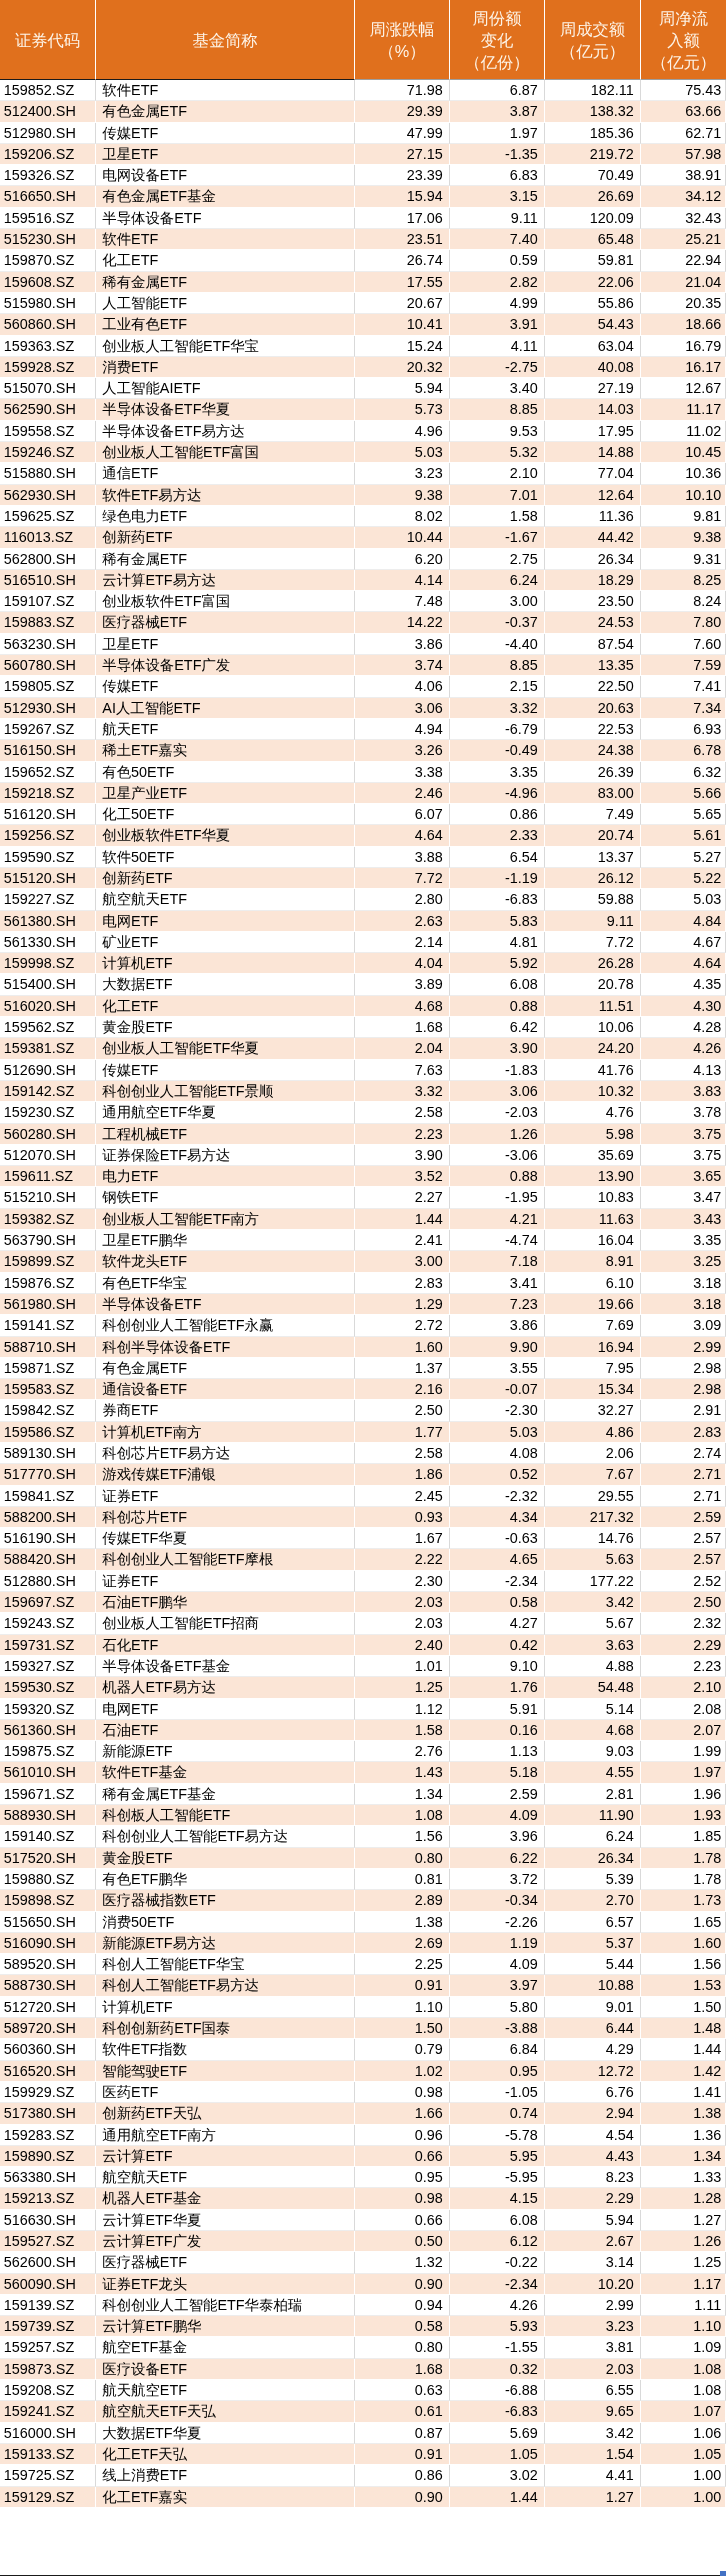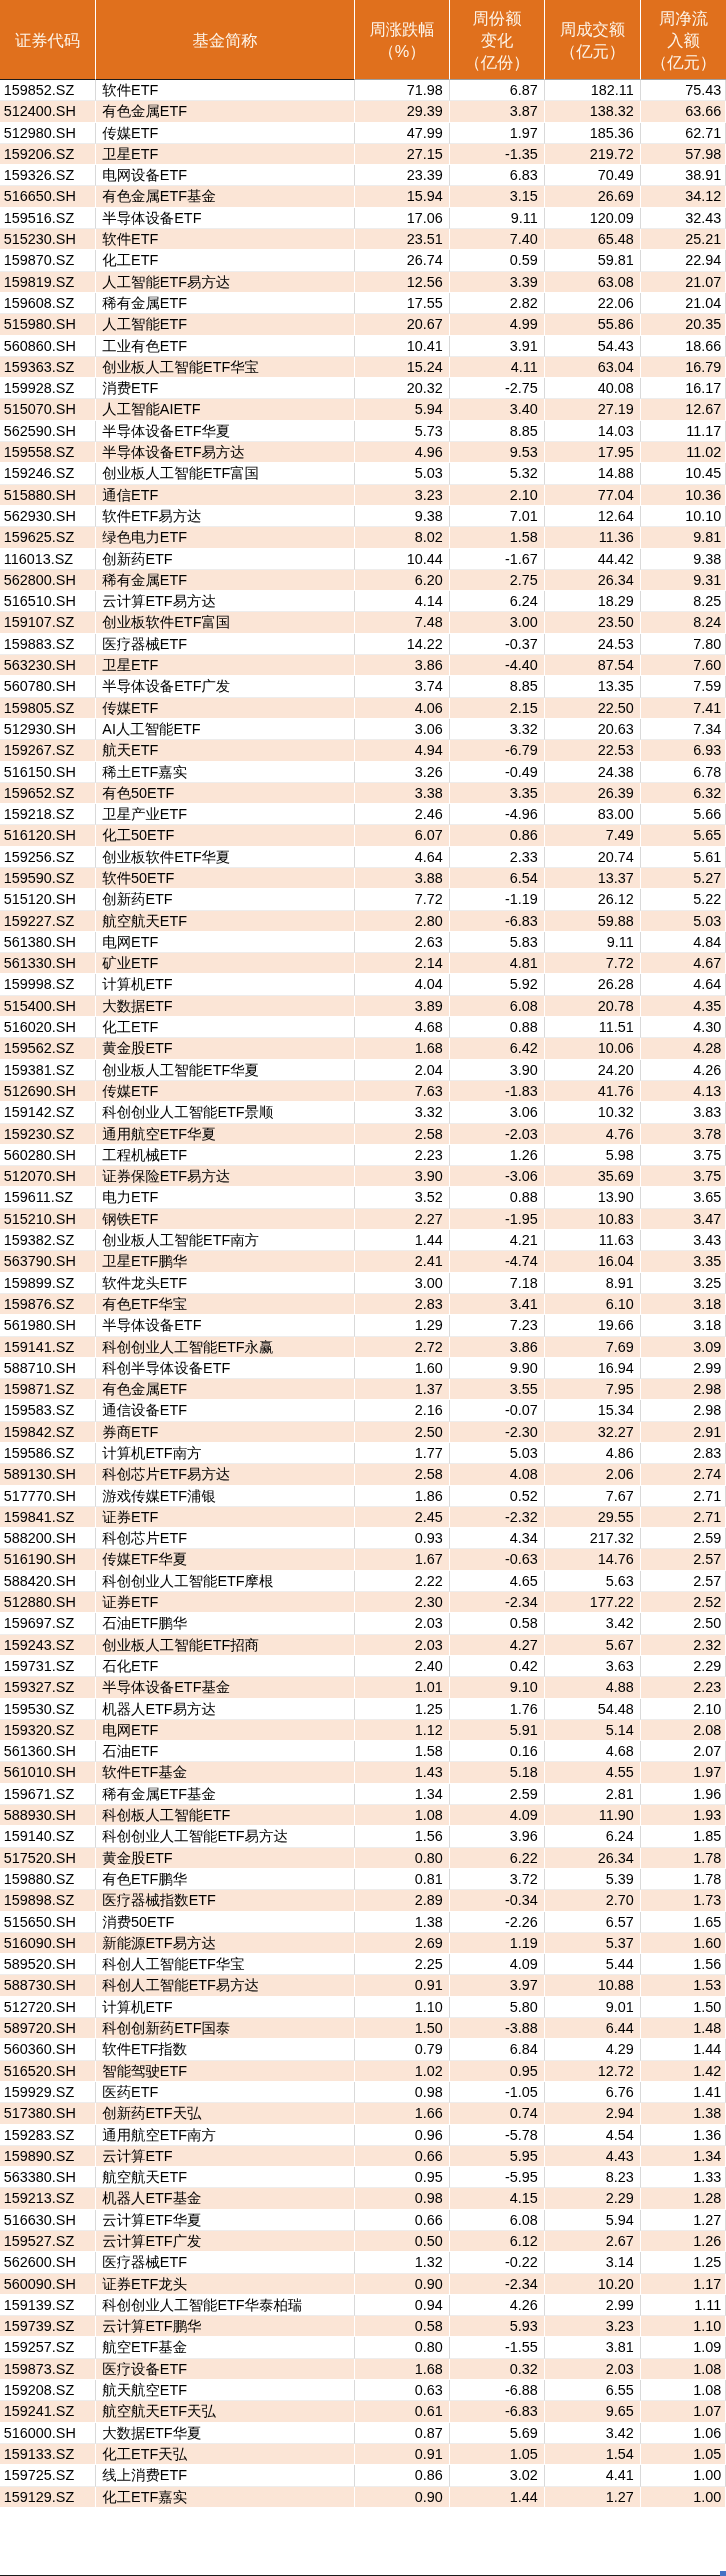--- a/index.html
+++ b/index.html
@@ -135,28 +135,20 @@
       </div>
       <div class="row">
         <div class="cell c0 code">159870.SZ</div>
         <div class="cell c1 name">化工ETF</div>
         <div class="cell c2 num">26.74</div>
         <div class="cell c3 num">0.59</div>
         <div class="cell c4 num">59.81</div>
         <div class="cell c5 num">22.94</div>
       </div>
       <div class="row">
-        <div class="cell c0 code">159819.SZ</div>
-        <div class="cell c1 name">人工智能ETF易方达</div>
-        <div class="cell c2 num">12.56</div>
-        <div class="cell c3 num">3.39</div>
-        <div class="cell c4 num">63.08</div>
-        <div class="cell c5 num">21.07</div>
-      </div>
-      <div class="row">
         <div class="cell c0 code">159608.SZ</div>
         <div class="cell c1 name">稀有金属ETF</div>
         <div class="cell c2 num">17.55</div>
         <div class="cell c3 num">2.82</div>
         <div class="cell c4 num">22.06</div>
         <div class="cell c5 num">21.04</div>
       </div>
       <div class="row">
         <div class="cell c0 code">515980.SH</div>
         <div class="cell c1 name">人工智能ETF</div>
@@ -693,20 +685,28 @@
         <div class="cell c4 num">5.14</div>
         <div class="cell c5 num">2.08</div>
       </div>
       <div class="row">
         <div class="cell c0 code">561360.SH</div>
         <div class="cell c1 name">石油ETF</div>
         <div class="cell c2 num">1.58</div>
         <div class="cell c3 num">0.16</div>
         <div class="cell c4 num">4.68</div>
         <div class="cell c5 num">2.07</div>
+      </div>
+      <div class="row">
+        <div class="cell c0 code">159875.SZ</div>
+        <div class="cell c1 name">新能源ETF</div>
+        <div class="cell c2 num">2.76</div>
+        <div class="cell c3 num">1.13</div>
+        <div class="cell c4 num">9.03</div>
+        <div class="cell c5 num">1.99</div>
       </div>
       <div class="row">
         <div class="cell c0 code">561010.SH</div>
         <div class="cell c1 name">软件ETF基金</div>
         <div class="cell c2 num">1.43</div>
         <div class="cell c3 num">5.18</div>
         <div class="cell c4 num">4.55</div>
         <div class="cell c5 num">1.97</div>
       </div>
       <div class="row">

